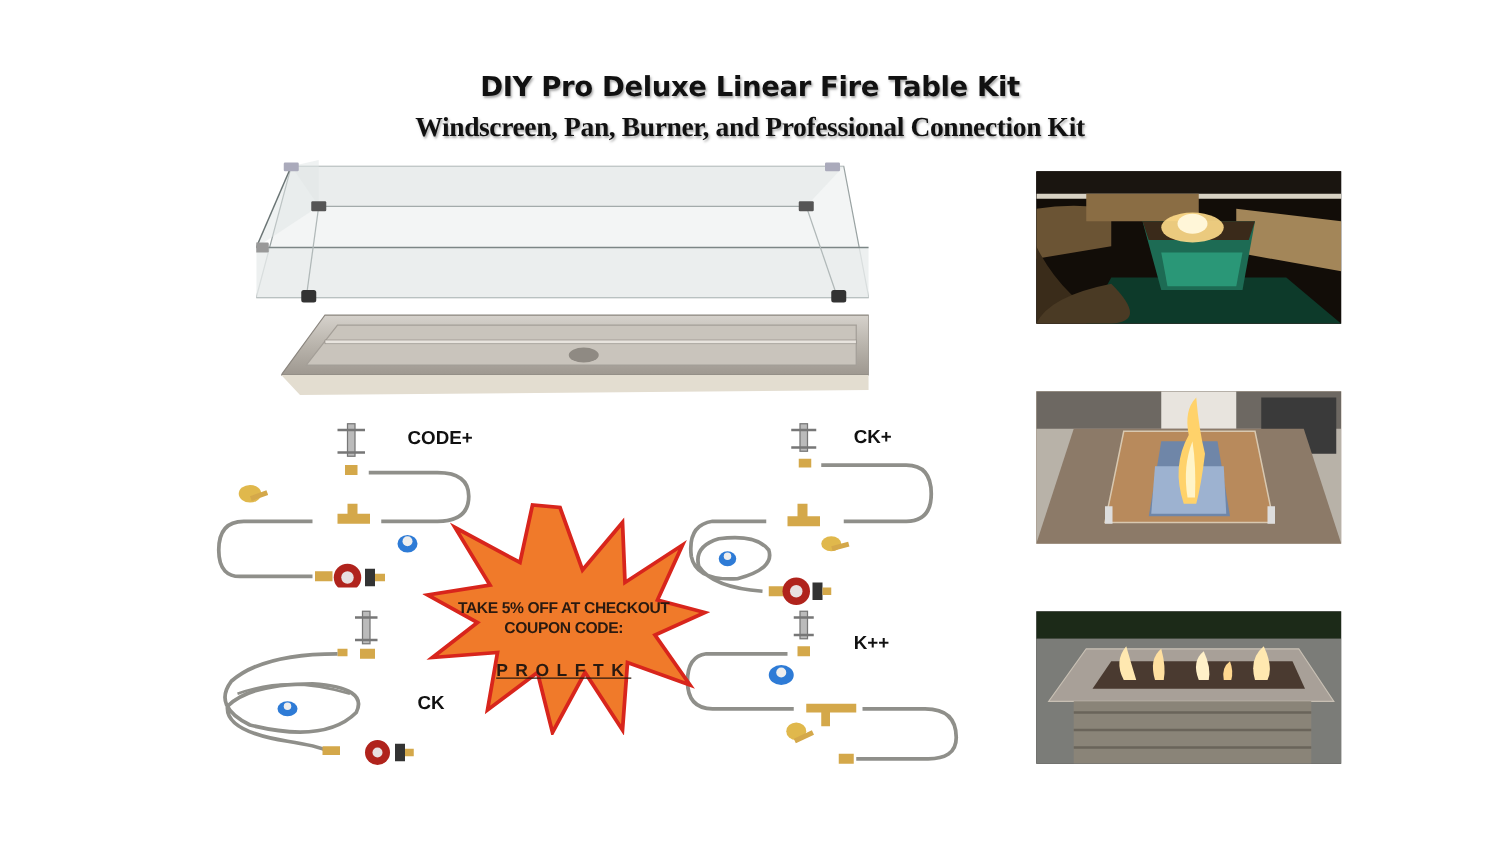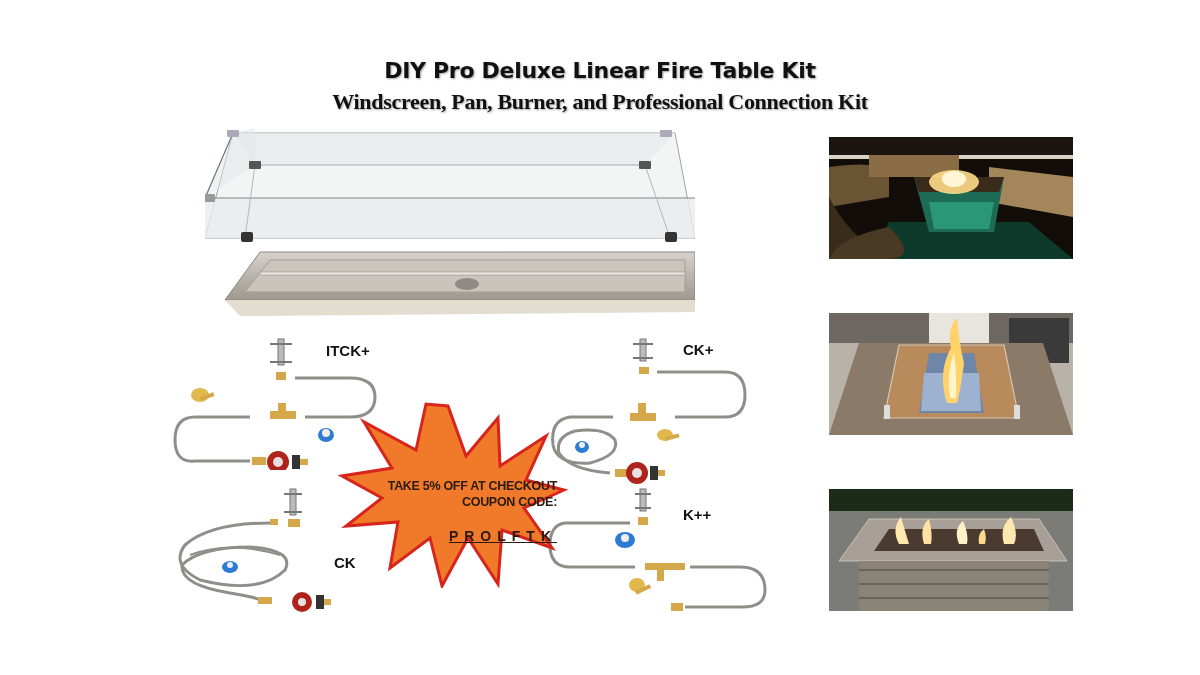--- a/index.html
+++ b/index.html
@@ -9,21 +9,21 @@
            color:#111; font-size:22px; text-shadow:1px 1px 2px rgba(0,0,0,0.35); letter-spacing:-0.3px; }
   .t1 { top:58px; }
   .t2 { top:89px;font-family:Liberation Serif, serif; }
   .kit-label { position:absolute; font-weight:bold; font-size:15px; color:#111;
                font-family:"Liberation Sans", sans-serif; }
   .photo { position:absolute; left:829px; width:244px; height:122px; overflow:hidden; }
   .ph1 { top:137px; background:#120d08; }
   .ph2 { top:313px; background:#8a7a68; }
   .ph3 { top:489px; background:#3a3a36; }
   .burst { position:absolute; left:338px; top:398px; width:230px; height:190px; }
-  .coupon { position:absolute; left:345px; top:478px; width:212px; text-align:right;
+  .coupon { position:absolute; left:345px; top:478px; width:212px; text-align:center;
             font-family:"Liberation Sans", sans-serif; font-weight:bold; color:#2a1a10; }
   .coupon .l1, .coupon .l2 { font-size:12.5px; line-height:16px; letter-spacing:-0.3px; }
   .coupon .code { font-size:14px; letter-spacing:6px; line-height:18px; margin-top:17px;text-decoration:underline; }
   svg { display:block; }
 </style>
 </head>
 <body>
 
 <div class="title t1">DIY Pro Deluxe Linear Fire Table Kit</div>
 <div class="title t2">Windscreen, Pan, Burner, and Professional Connection Kit</div>
@@ -59,21 +59,21 @@
       </linearGradient>
     </defs>
     <polygon points="35,2 470,2 470,50 0,50" fill="url(#steel)" stroke="#8a857e"></polygon>
     <polygon points="45,10 460,10 460,42 20,42" fill="#c9c4bc" stroke="#a49f98"></polygon>
     <rect x="35" y="22" width="425" height="3" fill="#e8e4de" stroke="#8f8a83" stroke-width="0.5"></rect>
     <ellipse cx="242" cy="34" rx="12" ry="6" fill="#8f8a83"></ellipse>
     <polygon points="0,50 470,50 470,62 15,66" fill="#e3ddd0"></polygon>
   </svg>
 </div>
 
-<div class="kit-label" style="left:326px;top:342px;">ITCK+</div>
+<div class="kit-label" style="left:326px;top:342px;">CODE+</div>
 <div class="kit-label" style="left:683px;top:341px;">CK+</div>
 <div class="kit-label" style="left:334px;top:506px;margin-top:48px;">CK</div>
 <div class="kit-label" style="left:683px;top:506px;">K++</div>
 
 <div style="position:absolute;left:170px;top:335px;width:220px;height:135px;">
   <svg width="220" height="135" viewBox="0 0 220 135">
     <rect x="108" y="4" width="6" height="26" fill="#bbb" stroke="#777"></rect>
     <rect x="100" y="8" width="22" height="2" fill="#777"></rect>
       <rect x="100" y="26" width="22" height="2" fill="#777"></rect>
     <rect x="106" y="37" width="10" height="8" fill="#d4a84a"></rect>

